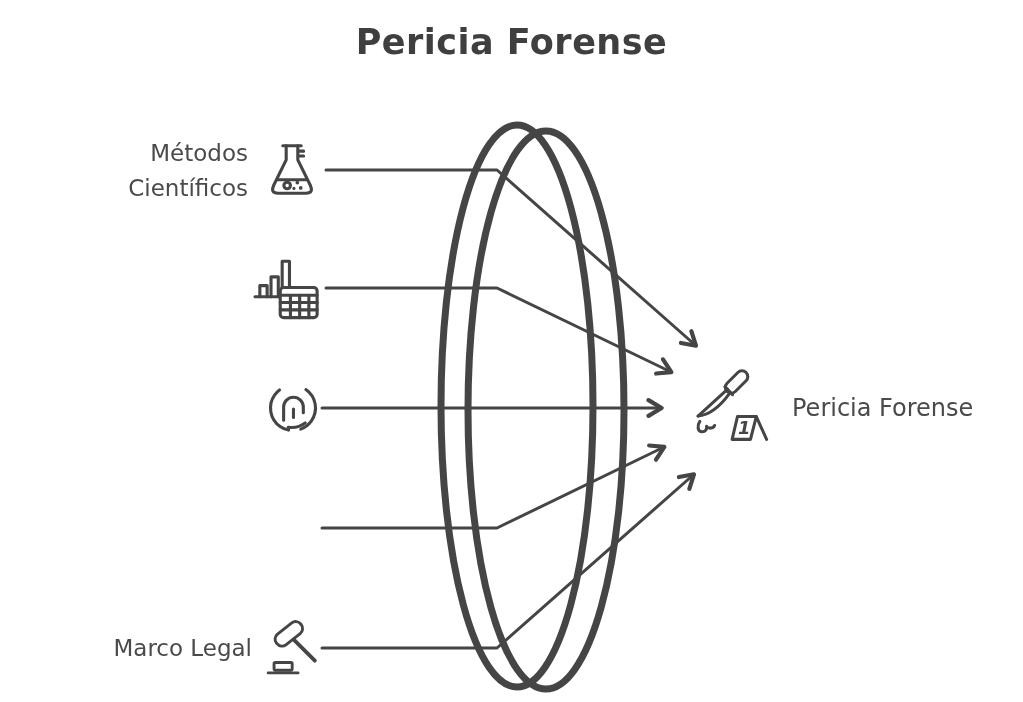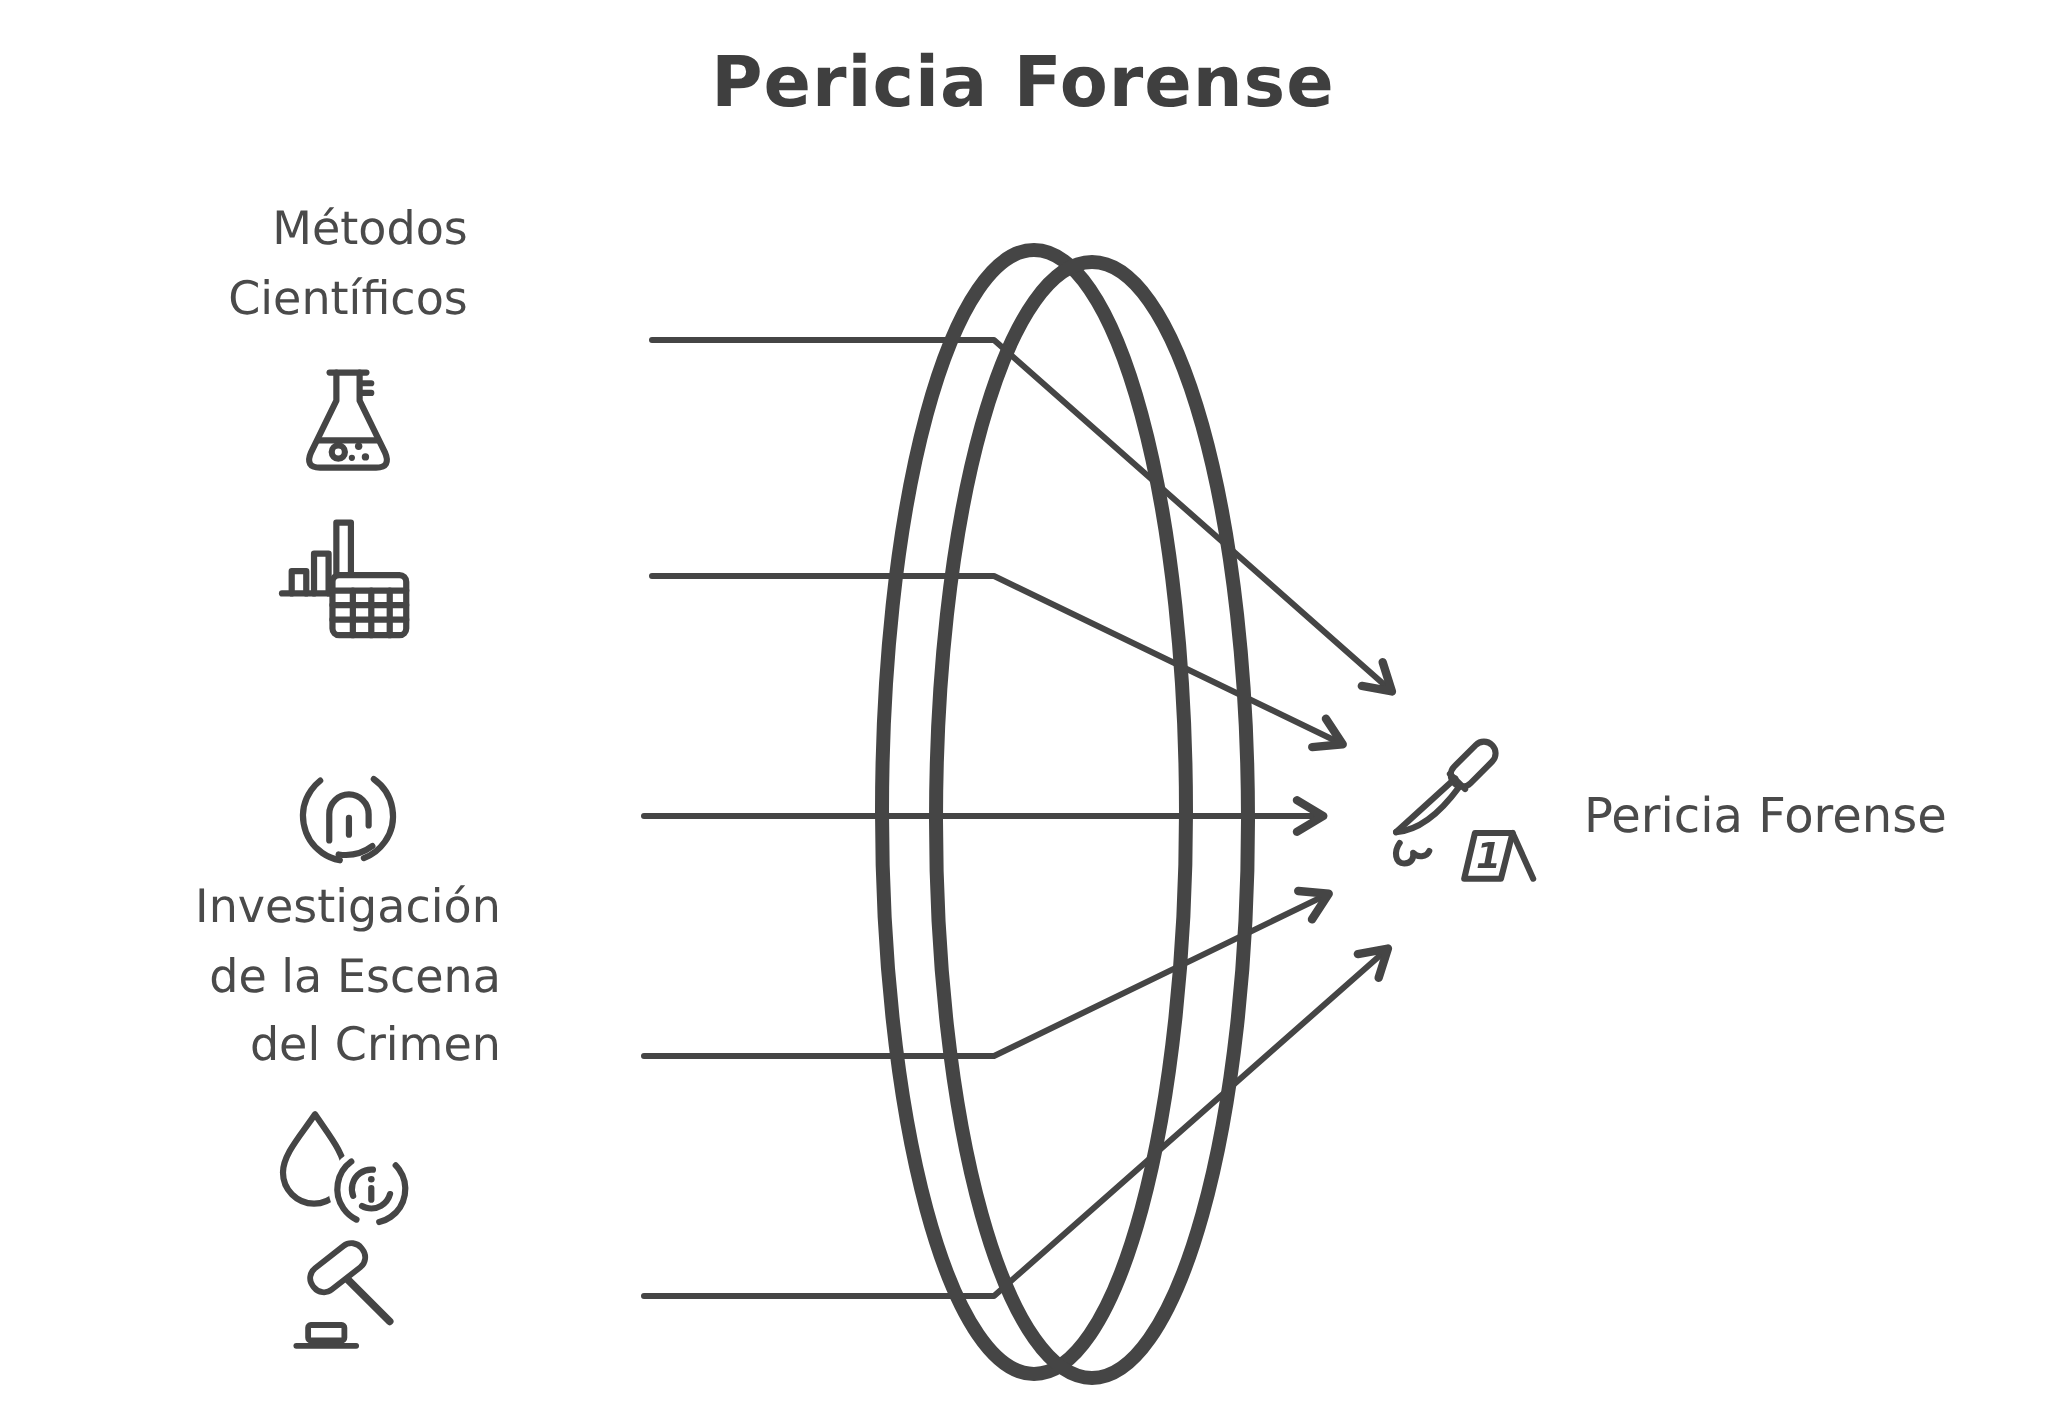--- a/index.html
+++ b/index.html
@@ -16,21 +16,21 @@
     text-align:center;
     font-size:35px;font-weight:bold;
     letter-spacing:0.5px;
     color:#3f3f3f;
     margin:0;
   }
   .overlay{position:absolute;left:0;top:0;pointer-events:none;}
   .input-row{
     position:absolute;left:25px;width:298px;
     transform:translateY(-50%);
-    display:flex;align-items:center;justify-content:flex-end;gap:13px;flex-direction:column;
+    display:flex;align-items:center;justify-content:flex-end;gap:13px;
   }
   .input-label{
     font-size:23px;line-height:1.5;
     text-align:right;white-space:pre-line;
     color:#4a4a4a;
   }
   .output-group{
     position:absolute;left:690px;top:408px;
     transform:translateY(-50%);
     display:flex;align-items:center;gap:16px;
@@ -101,41 +101,23 @@
         <g transform="rotate(-55 32 33)">
           <circle cx="32" cy="33" r="24" stroke-dasharray="52 13 55 31"></circle>
         </g>
         <path d="M22,46 V32 A10.5,10.5 0 0 1 43,32 V38"></path>
         <path d="M32.5,34 V43"></path>
         <path d="M27,53.5 A24,24 0 0 0 45,49"></path>
       </g>
     </svg>
   </div>
 
-  <div class="input-row" style="top:528px">
-    <div class="input-label">Investigación
-de la Escena
-del Crimen</div>
-    <svg class="icon" width="76" height="66" viewBox="0 0 78 68">
-      <g stroke="#454545" fill="none" stroke-width="3.2" stroke-linecap="round" stroke-linejoin="round">
-        <path d="M22,3.5 C15,14 5.5,24 5.5,33.5 A16,16 0 0 0 37.5,33.5 C37.5,24 29,14 22,3.5 Z"></path>
-        <circle cx="51" cy="42" r="22" fill="#ffffff" stroke="none"></circle>
-        <g transform="rotate(-35 51 42)">
-          <circle cx="51" cy="42" r="17.5" stroke-dasharray="34 12 36 25"></circle>
-        </g>
-        <g transform="rotate(15 51 42)">
-          <circle cx="51" cy="42" r="10" stroke-dasharray="18 7 20 18"></circle>
-        </g>
-        <circle cx="51" cy="37" r="1.7" fill="#454545" stroke="none"></circle>
-        <path d="M51,41.5 V47.5"></path>
-      </g>
-    </svg>
-  </div>
 
   <div class="input-row" style="top:648px">
+    <div class="input-label">Marco Legal</div>
     <svg class="icon" width="58" height="62" viewBox="0 0 64 66">
       <g stroke="#454545" fill="none" stroke-width="3.2" stroke-linecap="round" stroke-linejoin="round">
         <g transform="rotate(-38 26 17)">
           <rect x="9" y="10" width="34" height="15" rx="7"></rect>
         </g>
         <path d="M32,24 L55,47" stroke-width="4.2"></path>
         <rect x="10" y="49" width="20" height="8.5" rx="1.5"></rect>
         <path d="M3.5,60.5 H36.5"></path>
       </g>
     </svg>

